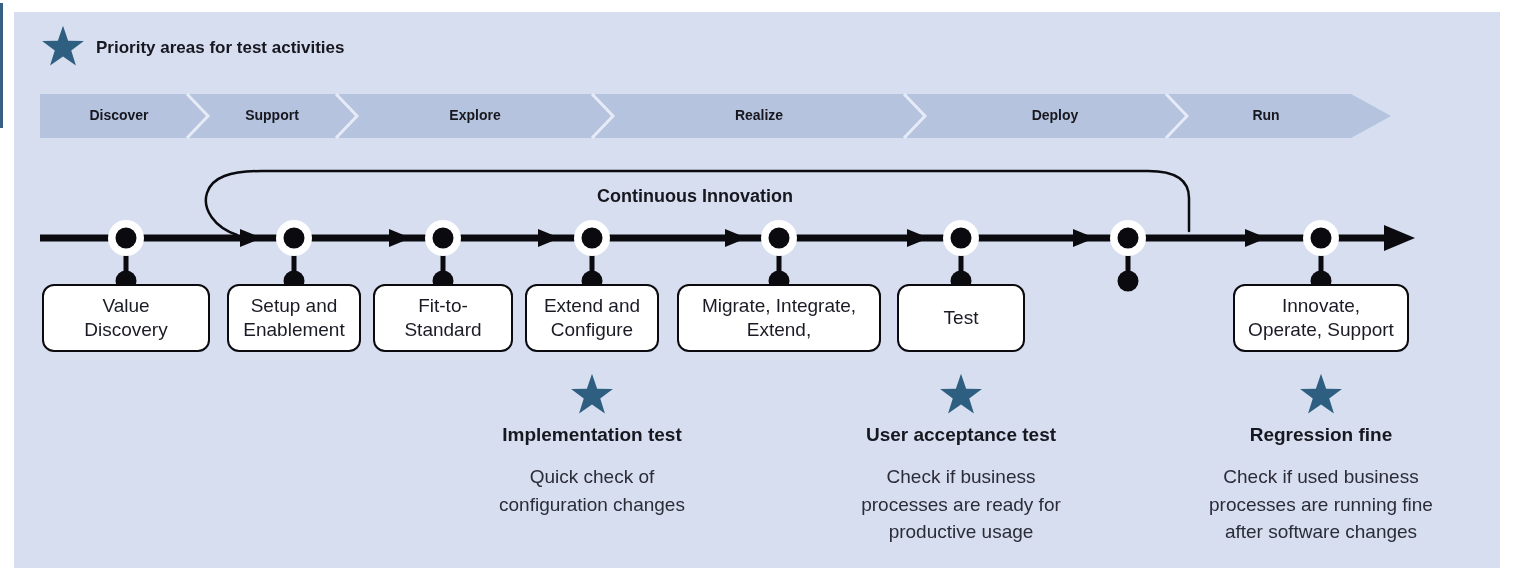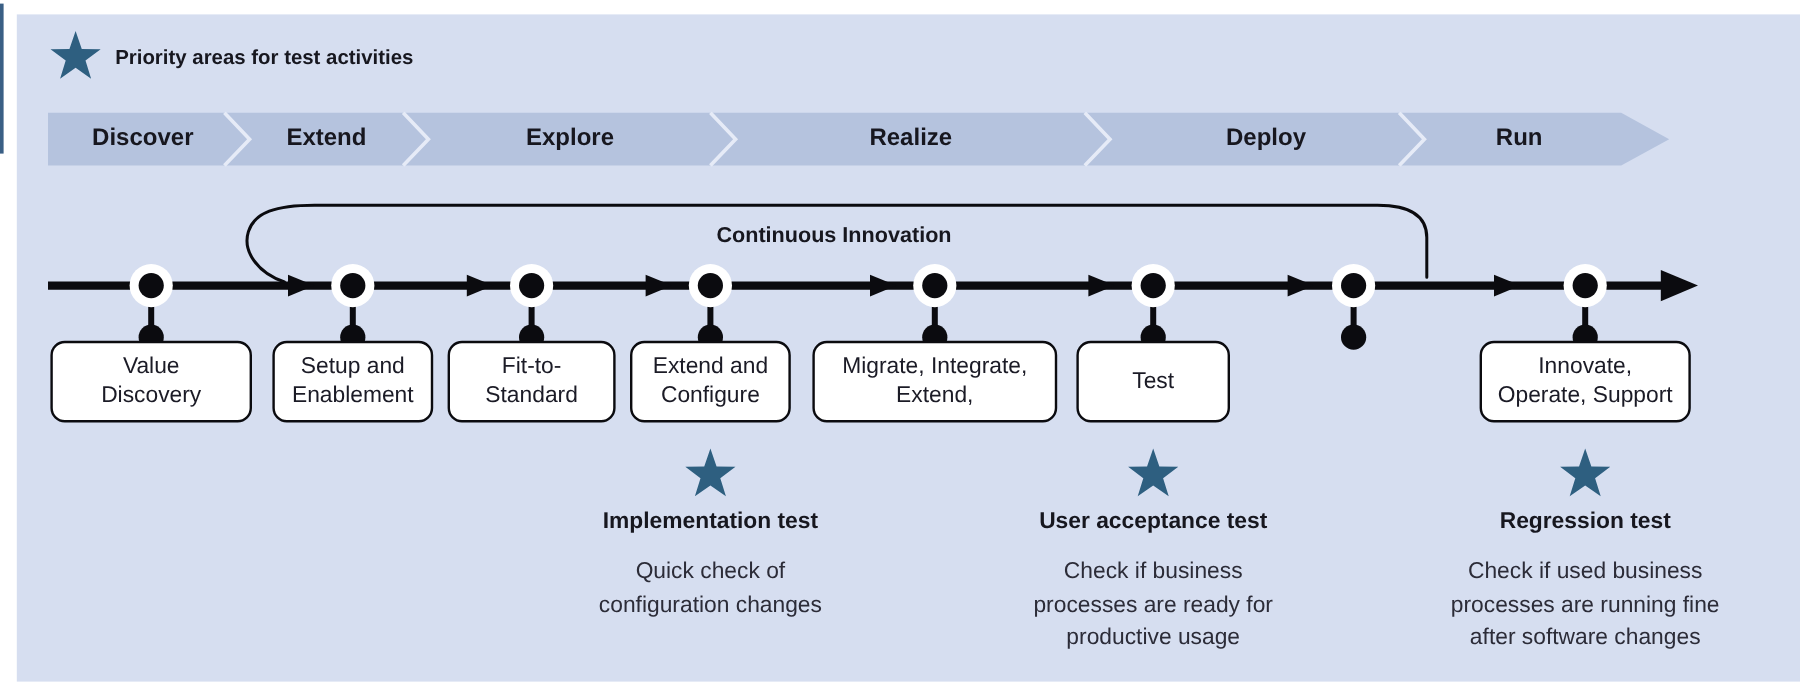--- a/index.html
+++ b/index.html
@@ -11,21 +11,21 @@
     font-family:"Liberation Sans",sans-serif;}
   .stage{position:relative;width:1515px;height:448px;}
   .panel{position:absolute;left:14px;top:12px;width:1486px;height:556px;background:var(--background);}
   .edge-mark{position:absolute;left:0;top:3px;width:3px;height:125px;background:#3a5f85;}
 
   .legend{position:absolute;left:40px;top:24px;display:flex;align-items:center;gap:10px;}
   .legend-label{font-size:17px;font-weight:700;color:var(--text-dark);padding-top:4px;}
 
   .phase-svg{position:absolute;left:40px;top:93px;}
   .phase-label{position:absolute;top:100px;height:30px;width:160px;text-align:center;
-    font-size:20px;font-weight:700;color:var(--text-dark);line-height:30px;}
+    font-size:14px;font-weight:700;color:var(--text-dark);line-height:30px;}
   .pl-0{left:39px;} .pl-1{left:192px;} .pl-2{left:395px;} .pl-3{left:679px;} .pl-4{left:975px;} .pl-5{left:1186px;}
 
   .rail-svg{position:absolute;left:0;top:0;width:1515px;height:580px;}
 
   .loop-label{position:absolute;left:565px;top:186px;width:260px;text-align:center;
     font-size:18px;font-weight:700;color:var(--text-dark);}
 
   .mbox{position:absolute;top:284px;height:68px;background:#ffffff;border:2.5px solid var(--line);
     border-radius:12px;display:flex;align-items:center;justify-content:center;text-align:center;
     font-size:19px;line-height:1.25;color:#1b1b26;white-space:pre-line;}
@@ -57,21 +57,21 @@
 
   <svg class="phase-svg" width="1355" height="46" viewBox="0 0 1355 46">
     <polygon points="0,1 1311,1 1351,23 1311,45 0,45" style="fill:var(--phase-bar)"></polygon>
     <polyline points="147,1 168,23 147,45" fill="none" style="stroke:var(--separator)" stroke-width="3"></polyline>
     <polyline points="296,1 317,23 296,45" fill="none" style="stroke:var(--separator)" stroke-width="3"></polyline>
     <polyline points="552,1 573,23 552,45" fill="none" style="stroke:var(--separator)" stroke-width="3"></polyline>
     <polyline points="864,1 885,23 864,45" fill="none" style="stroke:var(--separator)" stroke-width="3"></polyline>
     <polyline points="1126,1 1147,23 1126,45" fill="none" style="stroke:var(--separator)" stroke-width="3"></polyline>
   </svg>
   <div class="phase-label pl-0">Discover</div>
-  <div class="phase-label pl-1">Extend</div>
+  <div class="phase-label pl-1">Support</div>
   <div class="phase-label pl-2">Explore</div>
   <div class="phase-label pl-3">Realize</div>
   <div class="phase-label pl-4">Deploy</div>
   <div class="phase-label pl-5">Run</div>
 
   <svg class="rail-svg" viewBox="0 0 1515 580">
 
     <path d="M 237,235 C 214,227 202,209 207,193 C 212,177 230,171 262,171 L 1148,171 C 1176,171 1189,180 1189,198 L 1189,231" fill="none" style="stroke:var(--line)" stroke-width="2.5" stroke-linecap="round"></path>
 
     <line x1="40" y1="238" x2="1386" y2="238" style="stroke:var(--line)" stroke-width="7"></line>
@@ -155,18 +155,18 @@
     <div class="annot-desc">Quick check of
 configuration changes</div>
   </div>
   <div class="annot an-1">
     <div class="annot-title">User acceptance test</div>
     <div class="annot-desc">Check if business
 processes are ready for
 productive usage</div>
   </div>
   <div class="annot an-2">
-    <div class="annot-title">Regression test</div>
+    <div class="annot-title">Regression fine</div>
     <div class="annot-desc">Check if used business
 processes are running fine
 after software changes</div>
   </div>
 </div>
 
 </body></html>

